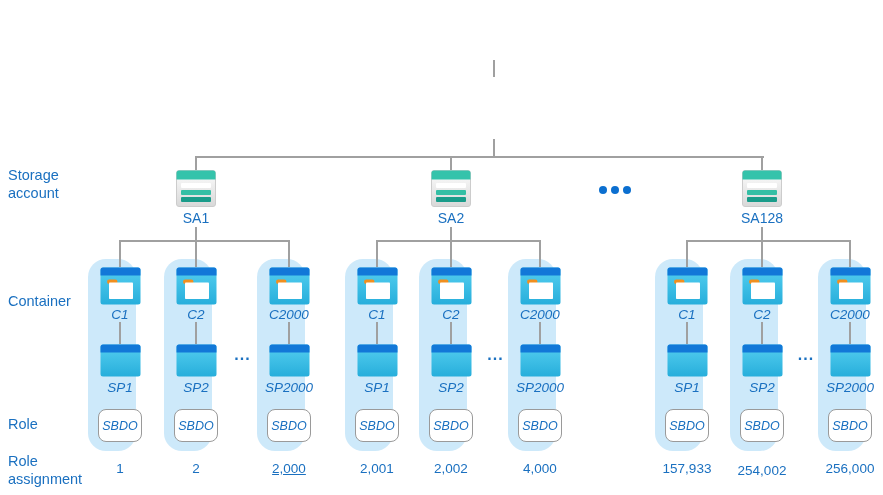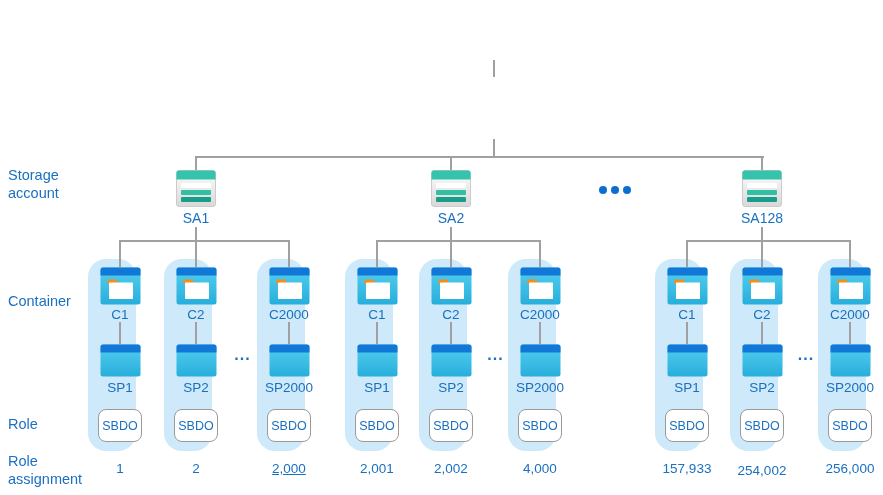--- a/index.html
+++ b/index.html
@@ -11,21 +11,21 @@
   .row-label{
     position:absolute;left:8px;color:var(--label-blue,#1a70c0);
     font-size:14.5px;line-height:18px;white-space:pre-line;z-index:4;
   }
   .top-node{position:absolute;z-index:3;display:flex;flex-direction:column;align-items:center;}
   .top-node .node-caption{color:var(--label-blue,#1a70c0);font-size:15px;margin-top:3px;white-space:nowrap;}
   .sa-node{position:absolute;width:90px;z-index:3;display:flex;flex-direction:column;align-items:center;}
   .sa-node .node-caption{color:var(--label-blue,#1a70c0);font-size:14px;margin-top:3px;white-space:nowrap;}
   .card{
     position:absolute;width:48px;height:192px;background:var(--card-bg,#cde9fa);
-    border-radius:18px;z-index:1;
+    border-radius:18px;z-index:1;font-style:italic;
   }
   .card .container-icon{position:absolute;left:11.5px;top:8px;}
   .card .container-label{position:absolute;left:-10px;width:84px;top:48px;text-align:center;
     color:var(--label-blue,#1a70c0);font-size:13.5px;}
   .card .sp-icon{position:absolute;left:11.5px;top:85px;}
   .card .sp-label{position:absolute;left:-10px;width:84px;top:121px;text-align:center;
     color:var(--label-blue,#1a70c0);font-size:13.5px;}
   .card .role-badge{
     position:absolute;left:10px;top:150px;width:42px;height:31px;background:#ffffff;
     border:1.5px solid #9a9a9a;border-radius:8px;display:flex;align-items:center;justify-content:center;

